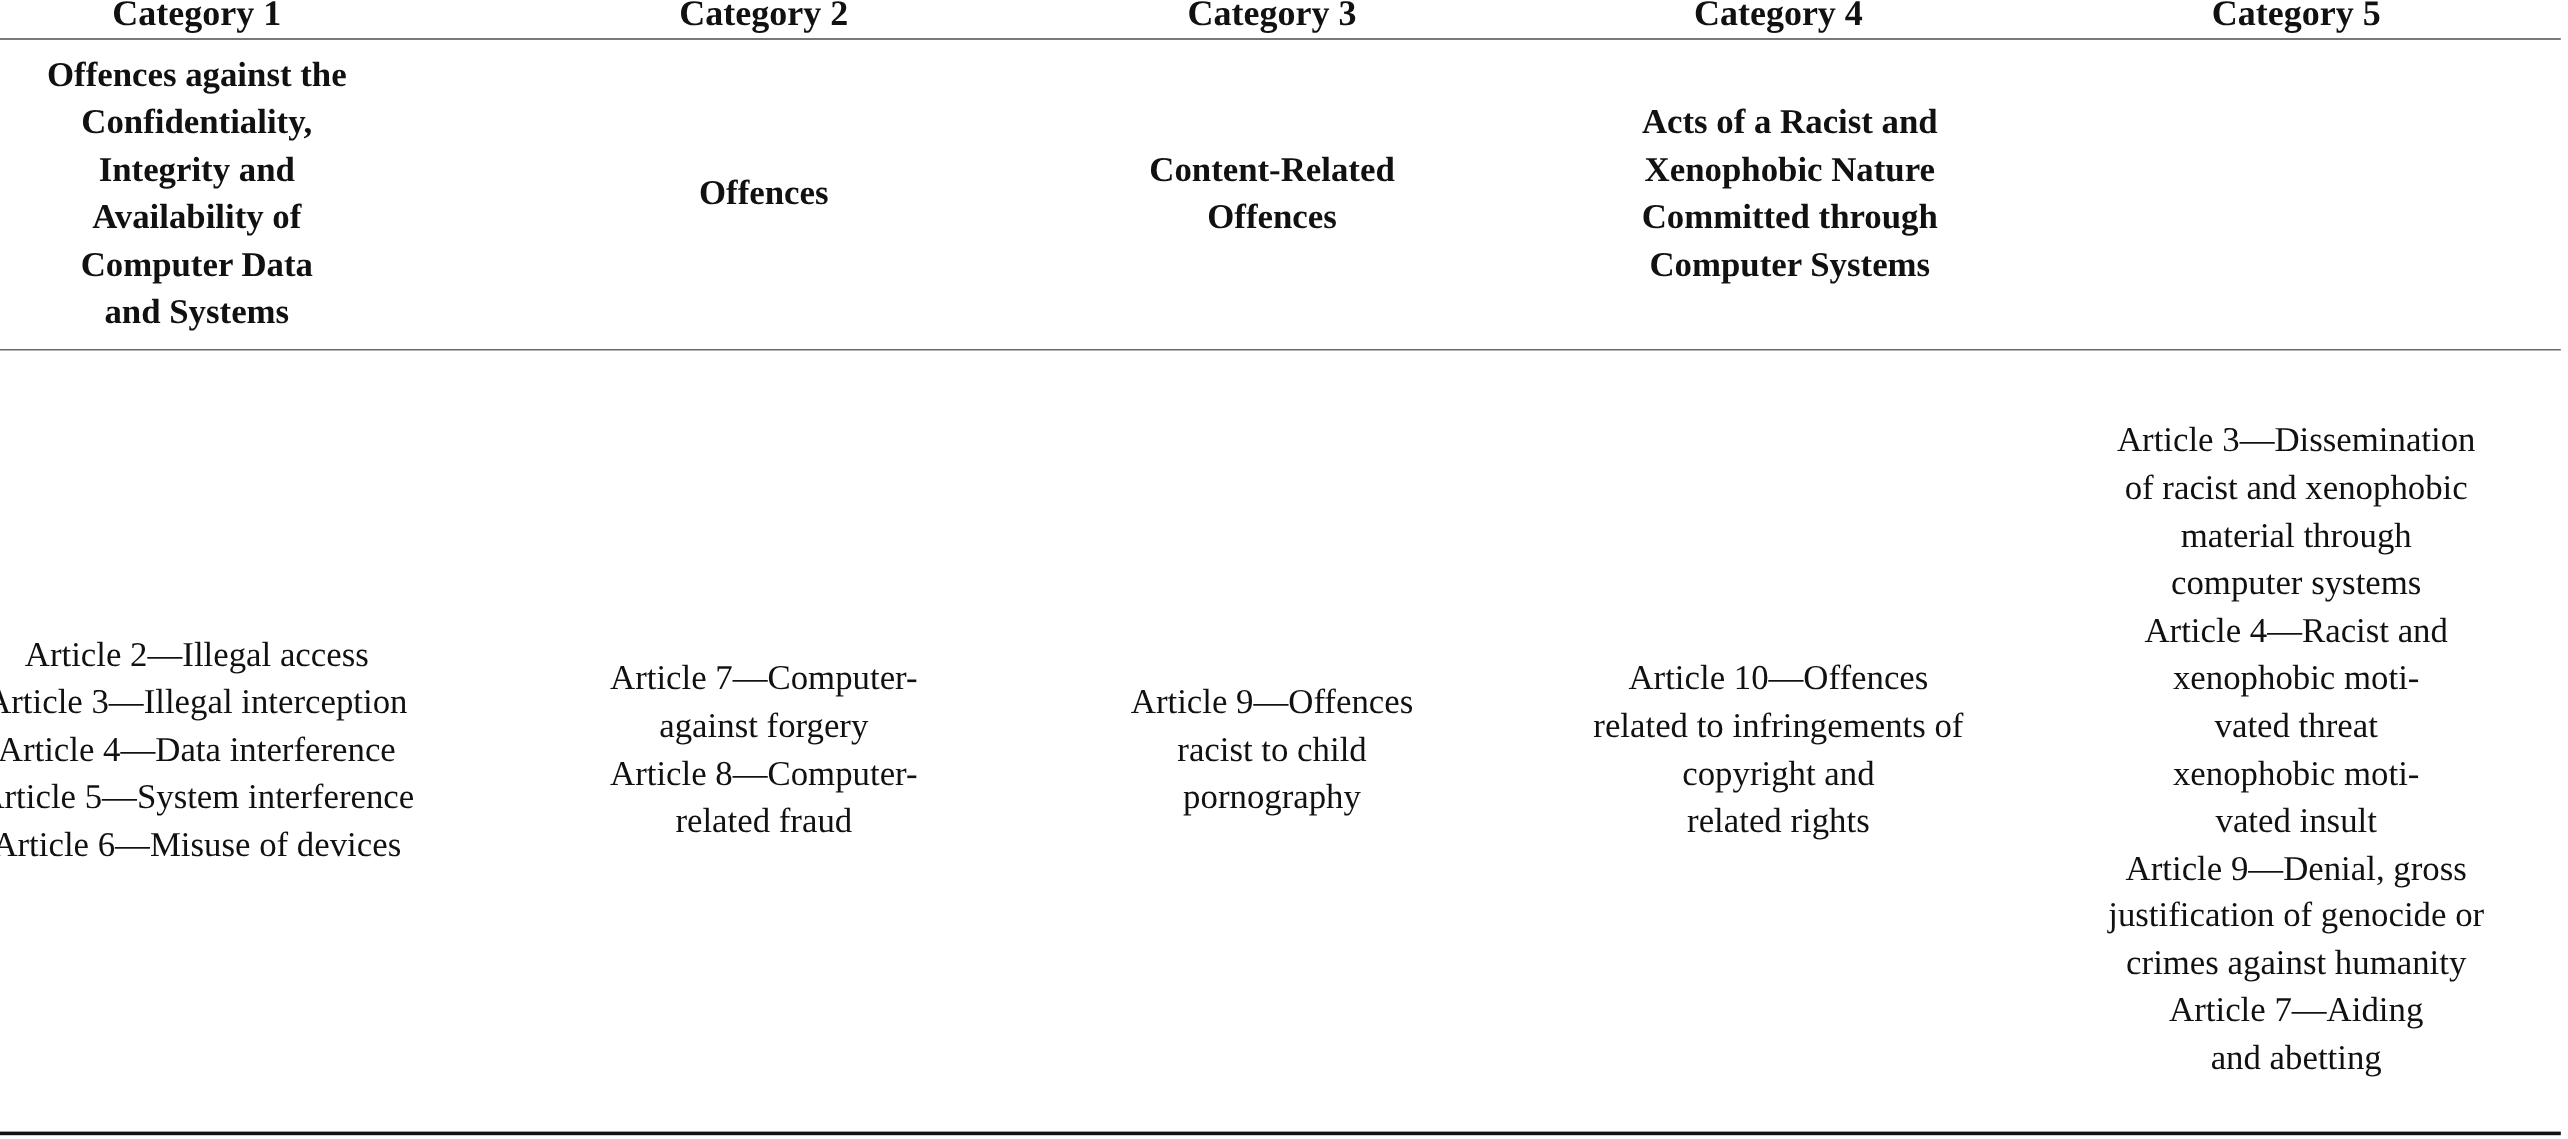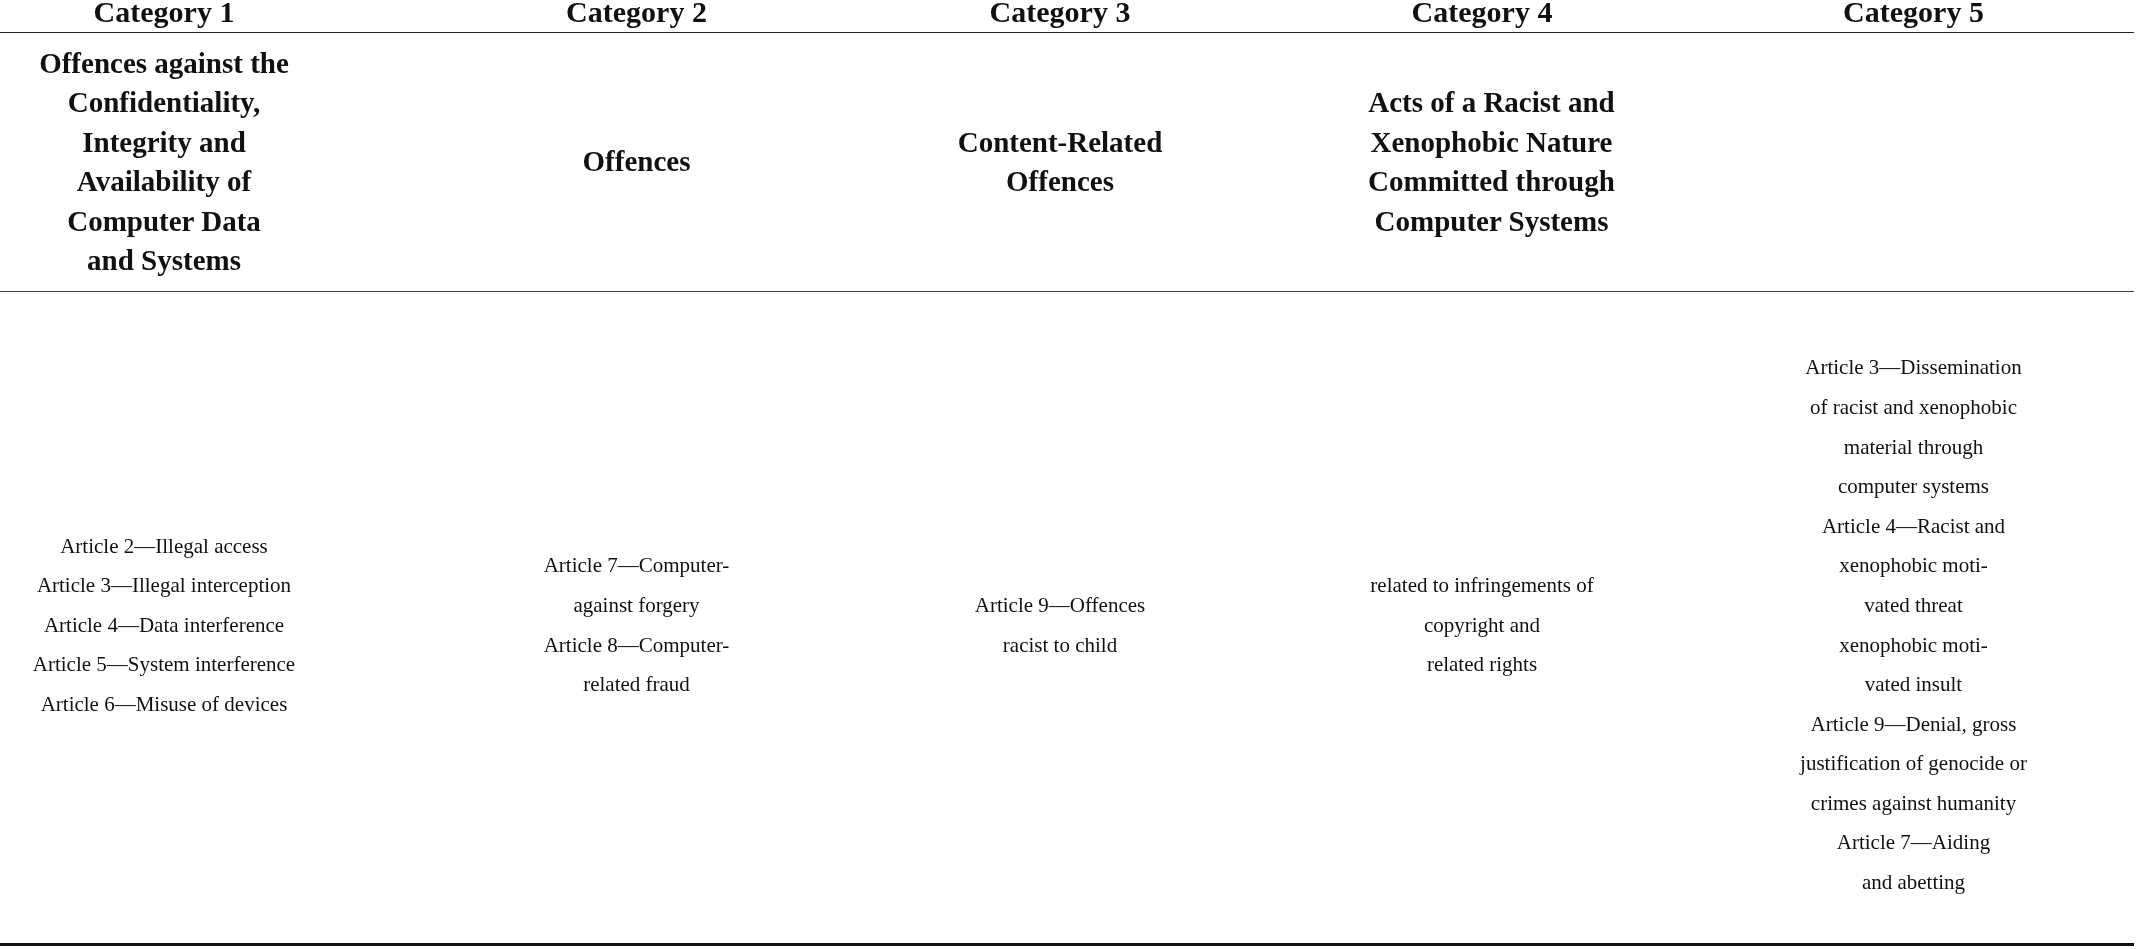--- a/index.html
+++ b/index.html
@@ -51,21 +51,21 @@
   }
   .body-row {
     display: flex;
     height: 651px;
     align-items: center;
     border-bottom: 3px solid #111;
   }
   .body-cell {
     flex: 0 0 auto;
     text-align: center;
-    font-size: 21px;
+    font-size: 29px;
     line-height: 39.6px;
     box-sizing: border-box;
     padding: 0 6px;
     margin-top: 16px;
   }
   .line { display: block; white-space: nowrap; }
   .c1 { width: 520px; }
   .c2 { width: 425px; }
   .c3 { width: 422px; }
   .c4 { width: 422px; }
@@ -118,22 +118,24 @@
     </div>
     <div class="body-cell c2">
       <span class="line">Article 7—Computer-</span>
       <span class="line">against forgery</span>
       <span class="line">Article 8—Computer-</span>
       <span class="line">related fraud</span>
     </div>
     <div class="body-cell c3">
       <span class="line">Article 9—Offences</span>
       <span class="line">racist to child</span>
+      <span class="line">pornography</span>
     </div>
     <div class="body-cell c4">
+      <span class="line">Article 10—Offences</span>
       <span class="line">related to infringements of</span>
       <span class="line">copyright and</span>
       <span class="line">related rights</span>
     </div>
     <div class="body-cell c5">
       <span class="line">Article 3—Dissemination</span>
       <span class="line">of racist and xenophobic</span>
       <span class="line">material through</span>
       <span class="line">computer systems</span>
       <span class="line">Article 4—Racist and</span>

